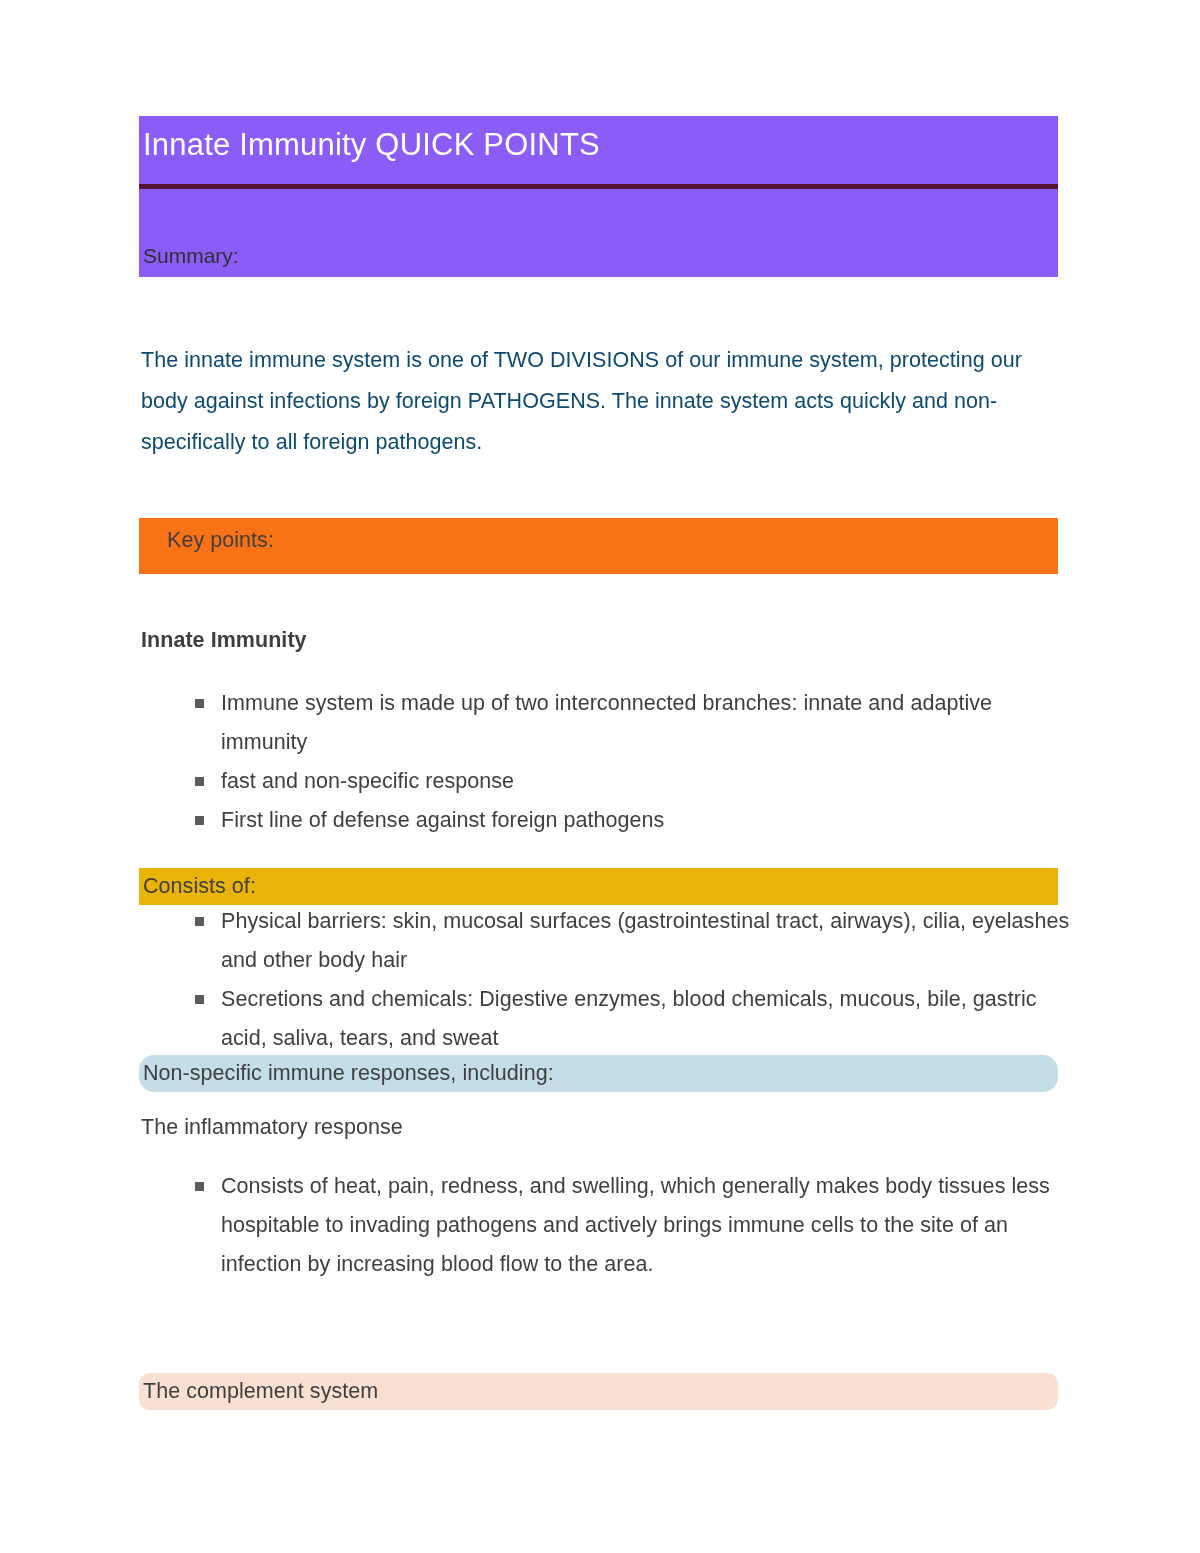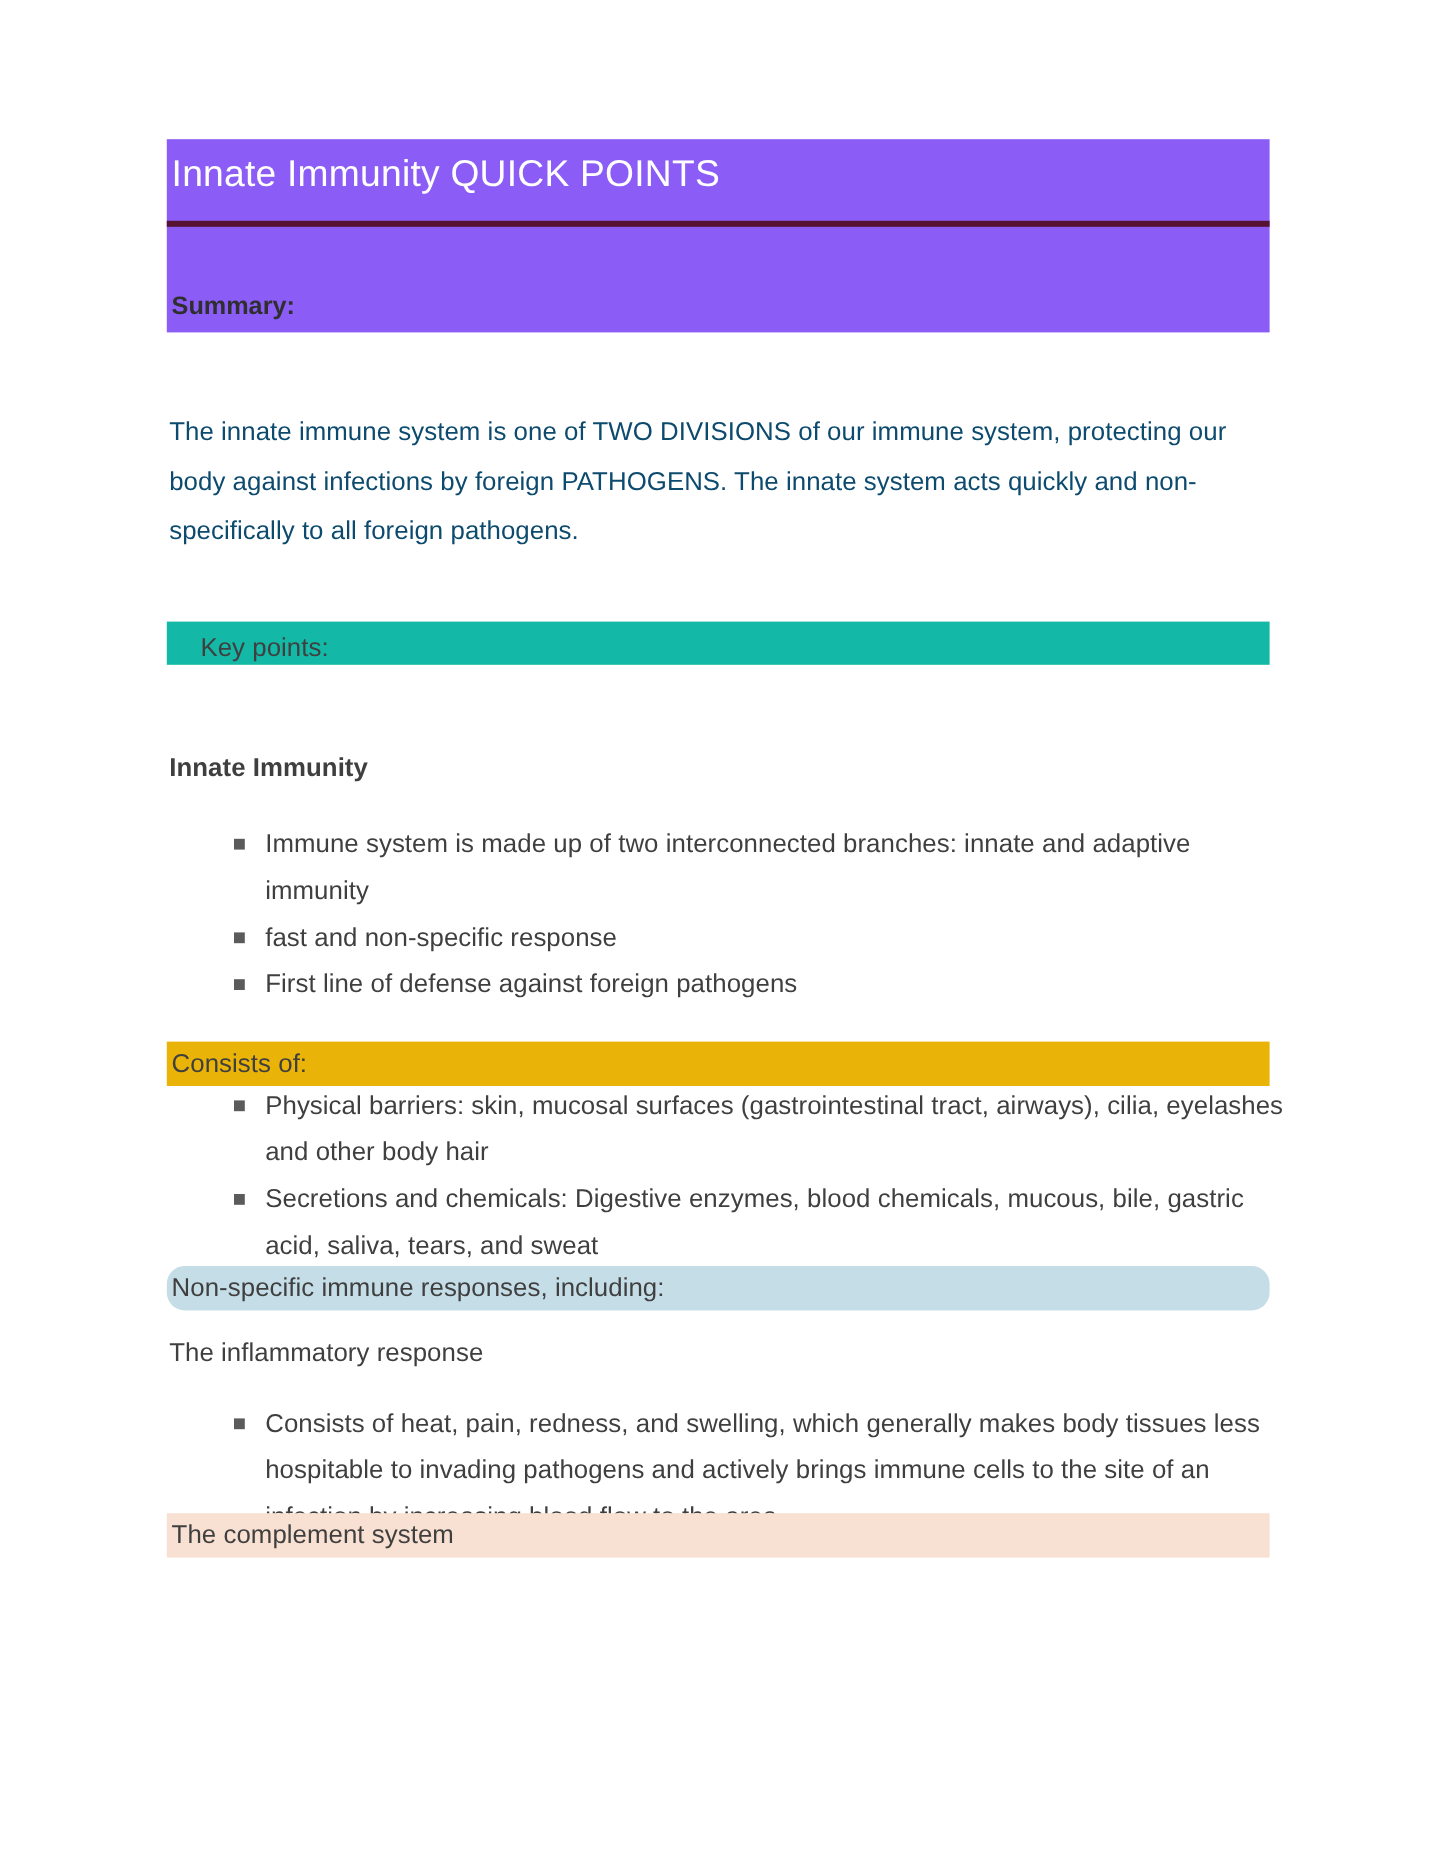--- a/index.html
+++ b/index.html
@@ -55,21 +55,21 @@
     top: 68px;
     height: 5px;
     background: #551233;
   }
   .header-summary {
     position: absolute;
     left: 4px;
     top: 126px;
     font-size: 21px;
     line-height: 28px;
-    font-weight: 700;
+    font-weight: 400;
     color: #2f2f2f;
     white-space: nowrap;
   }
 
   
   .para {
     font-size: 21.5px;
     line-height: 41px;
     color: #0c4a6e;
     letter-spacing: 0.05px;
@@ -84,24 +84,24 @@
   .banner {
     font-size: 21.5px;
     line-height: 37px;
     height: 37px;
     color: #3f3f3f;
     padding-left: 4px;
     box-sizing: border-box;
     letter-spacing: 0.05px;
     white-space: nowrap;
   }
-  .banner-pink   { background: #14b8a6; top: 518px; height: 36px; line-height: 44px; padding-left: 28px; }
+  .banner-pink   { background: #f97316; top: 518px; height: 56px; line-height: 44px; padding-left: 28px; }
   .banner-green  { background: #eab308; top: 836px; margin-top: 32px; }
   .banner-blue   { background: #c5dde7; top: 1055px; border-radius: 15px; }
-  .banner-peach  { background: #f8e1d3; top: 1261px; }
+  .banner-peach  { background: #f8e1d3; top: 1373px; border-radius: 11px; }
 
   
   .subhead {
     font-size: 21.5px;
     line-height: 30px;
     color: #3f3f3f;
     letter-spacing: 0.05px;
     white-space: nowrap;
     left: 141px;
   }

